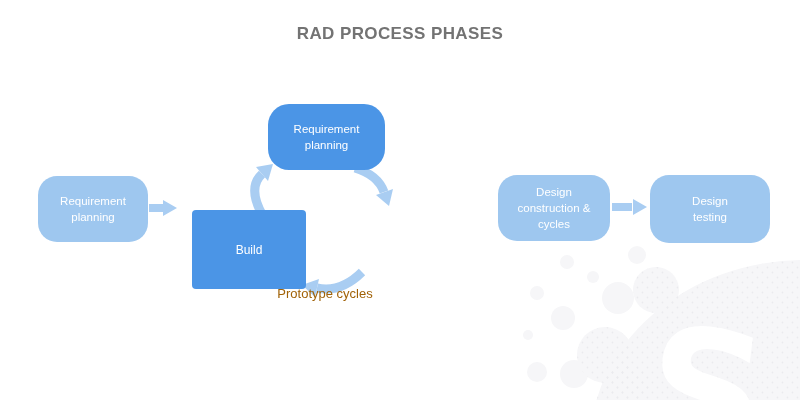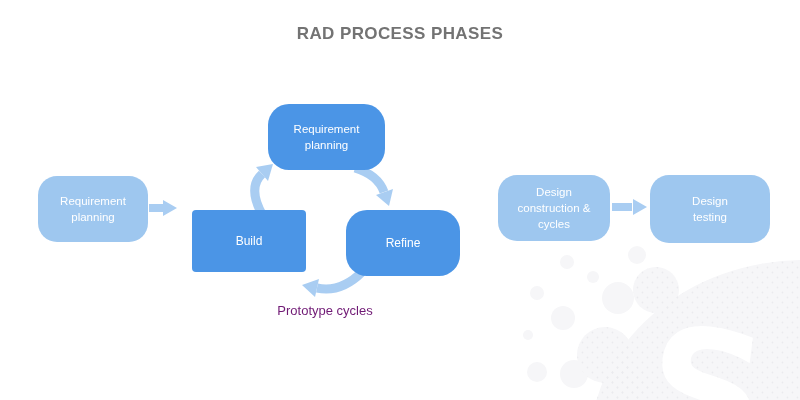--- a/index.html
+++ b/index.html
@@ -17,27 +17,27 @@
   .box{
     position:absolute;z-index:2;border-radius:19px;color:#fff;
     display:flex;flex-direction:column;align-items:center;justify-content:center;
     text-align:center;font-size:11.5px;line-height:16px;font-weight:400;
   }
   .box.light{background:var(--c-box-light,#9ec7ef);}
   .box.dark{background:var(--c-box-dark,#4b95e6);}
   .box .ln{display:block;}
   .box-stage1{left:38px;top:176px;width:110px;height:66px;}
   .box-cycle-rp{left:268px;top:104px;width:117px;height:66px;border-radius:21px;}
-  .box-build{left:192px;top:210px;width:114px;height:62px;border-radius:4px;font-size:12px;}
+  .box-build{left:192px;top:210px;width:114px;height:79px;border-radius:4px;font-size:12px;}
   .box-refine{left:346px;top:210px;width:114px;height:66px;border-radius:21px;font-size:12px;}
   .box-stage3{left:498px;top:175px;width:112px;height:66px;}
   .box-stage4{left:650px;top:175px;width:120px;height:68px;}
   .caption{
-    position:absolute;z-index:2;left:255px;top:303px;width:140px;text-align:center;
-    font-size:13px;color:#701a75;
+    position:absolute;z-index:2;left:255px;top:286px;width:140px;text-align:center;
+    font-size:13px;color:#a16207;
   }
   .arrow-stroke{stroke:var(--c-arrow,#a9cdf2);fill:none;}
   .arrow-fill{fill:var(--c-arrow,#a9cdf2);}
   .wm-fill{fill:var(--c-watermark,#f6f6f8);}
   .wm-dot{fill:#eaeaee;}
   .wm-s{
     fill:#ffffff;font-family:"DejaVu Sans","Liberation Sans",sans-serif;
     font-weight:700;font-size:165px;
   }
 </style>
@@ -109,23 +109,20 @@
 
   <div class="box dark box-cycle-rp">
     <span class="ln">Requirement</span>
     <span class="ln">planning</span>
   </div>
 
   <div class="box dark box-build">
     <span class="ln">Build</span>
   </div>
 
-  <div class="box dark box-refine">
-    <span class="ln">Refine</span>
-  </div>
 
   <div class="box light box-stage3">
     <span class="ln">Design</span>
     <span class="ln">construction &amp;</span>
     <span class="ln">cycles</span>
   </div>
 
   <div class="box light box-stage4">
     <span class="ln">Design</span>
     <span class="ln">testing</span>

